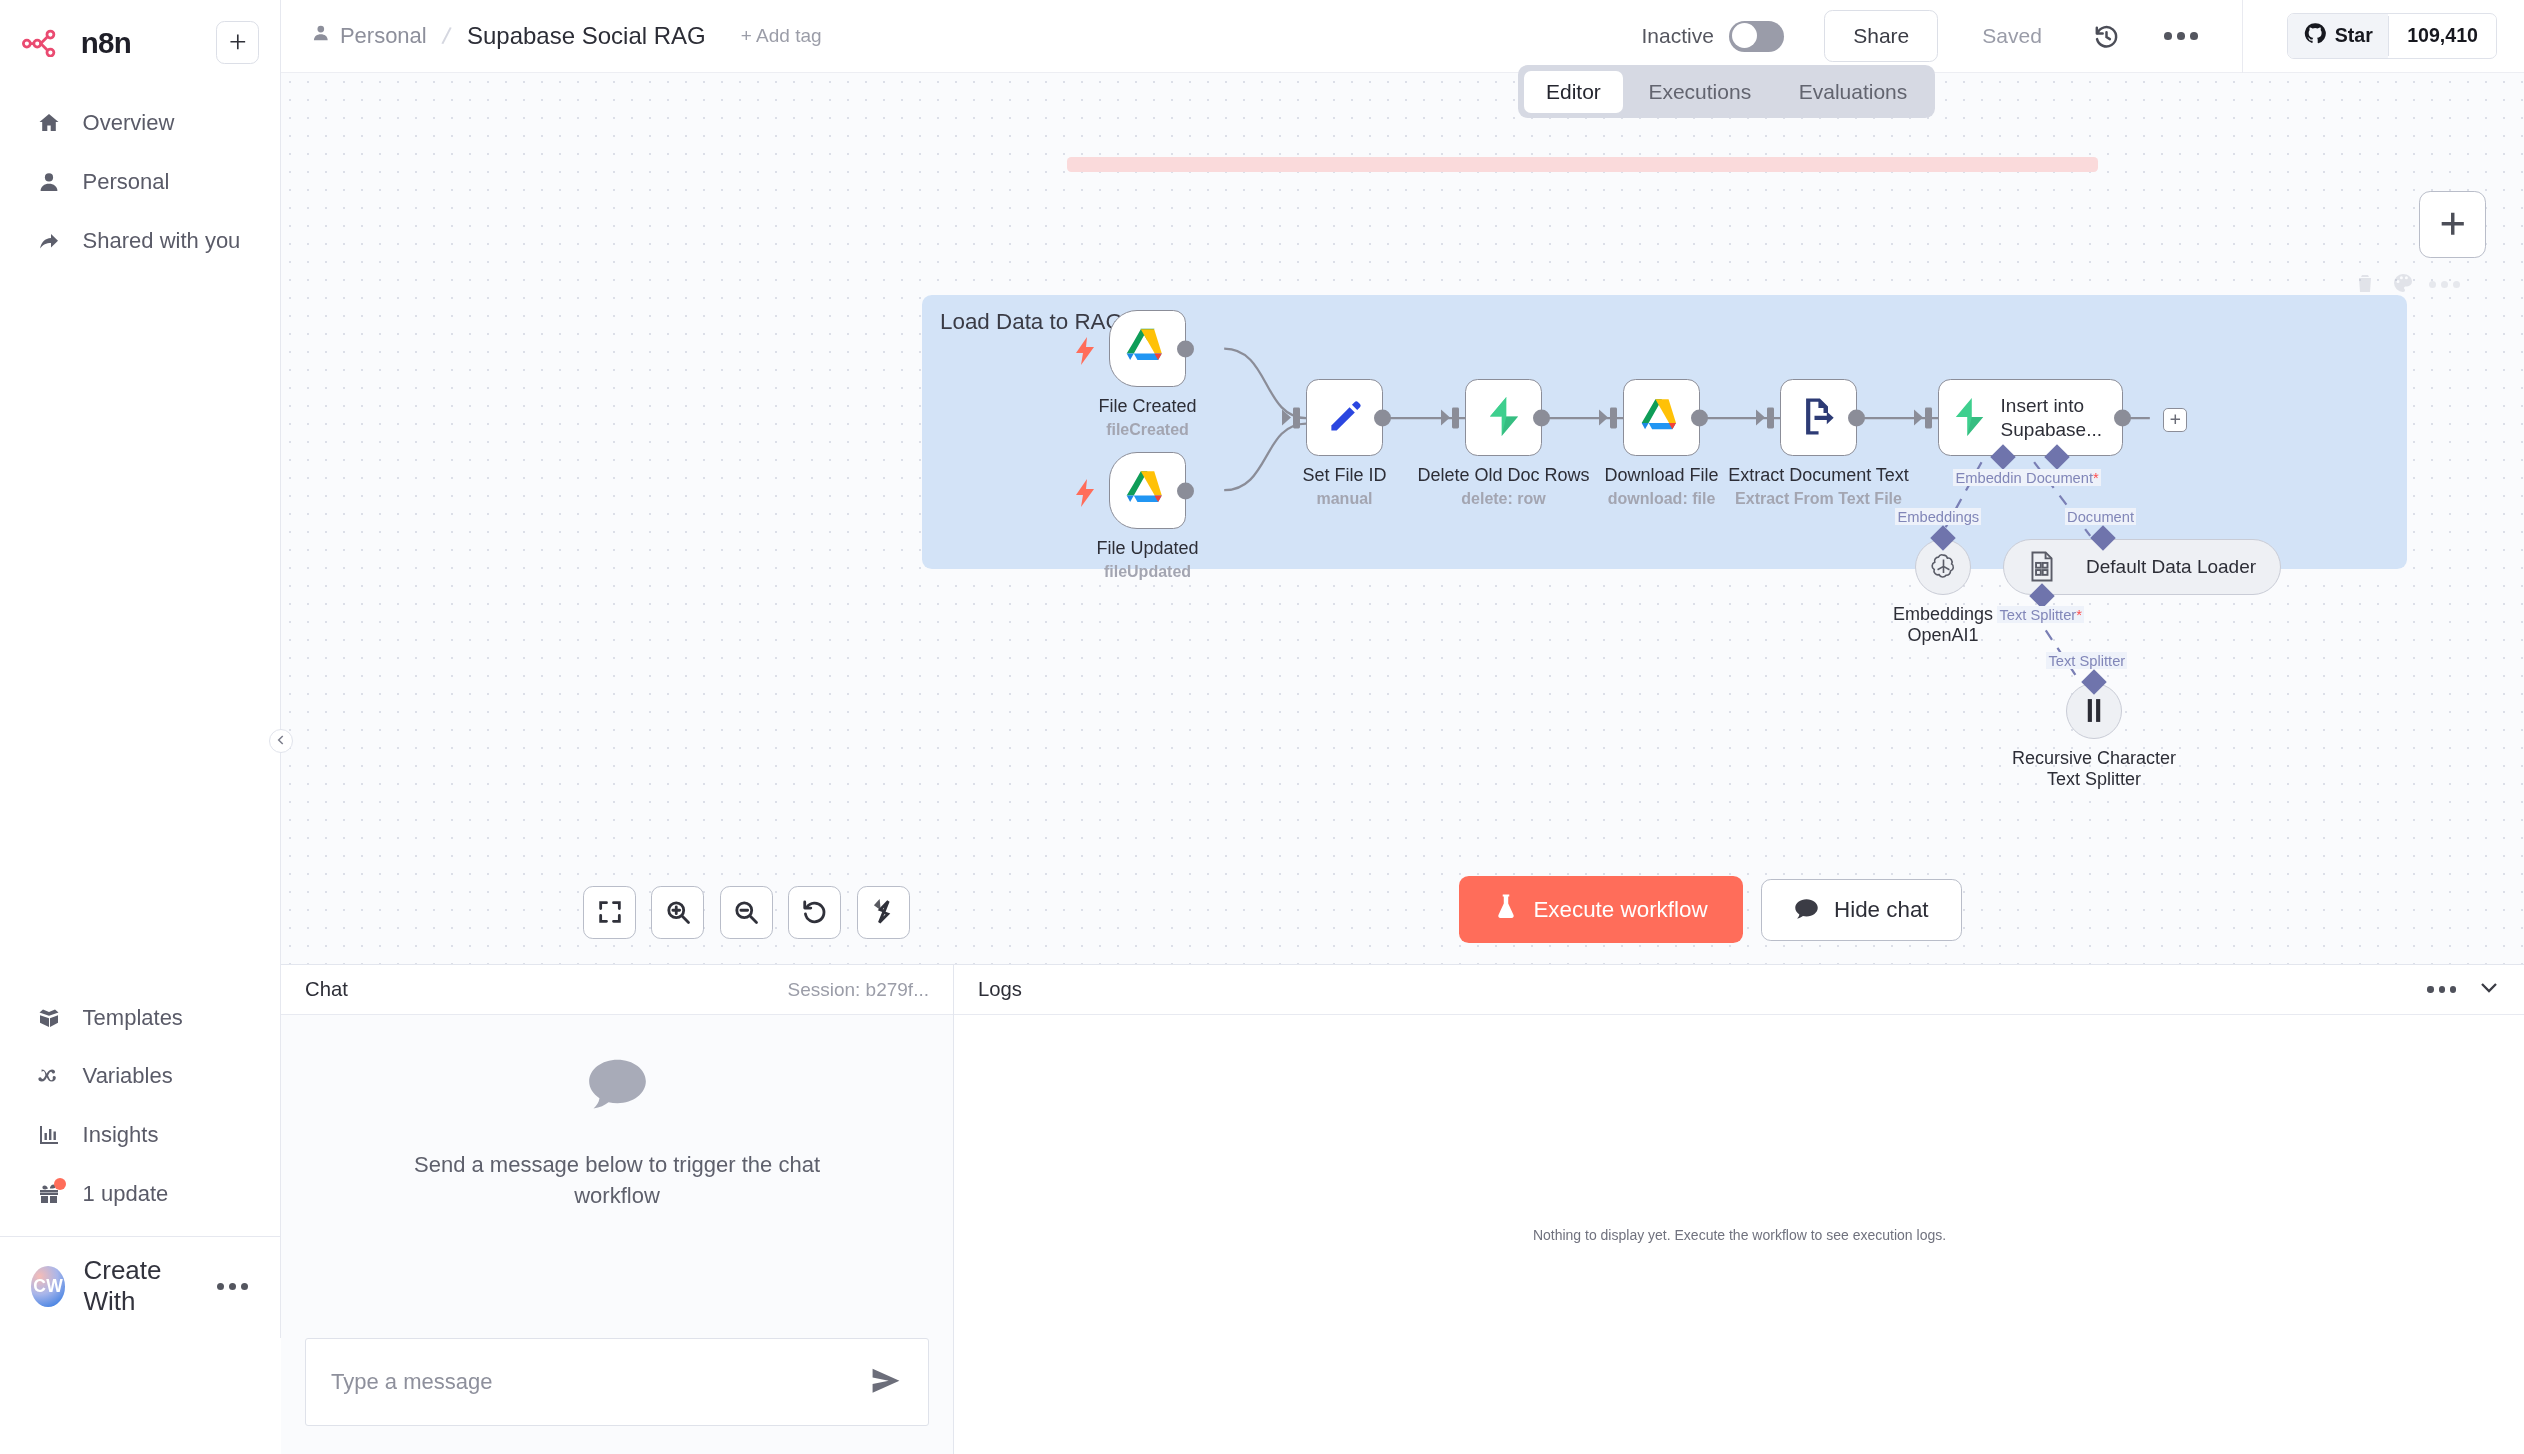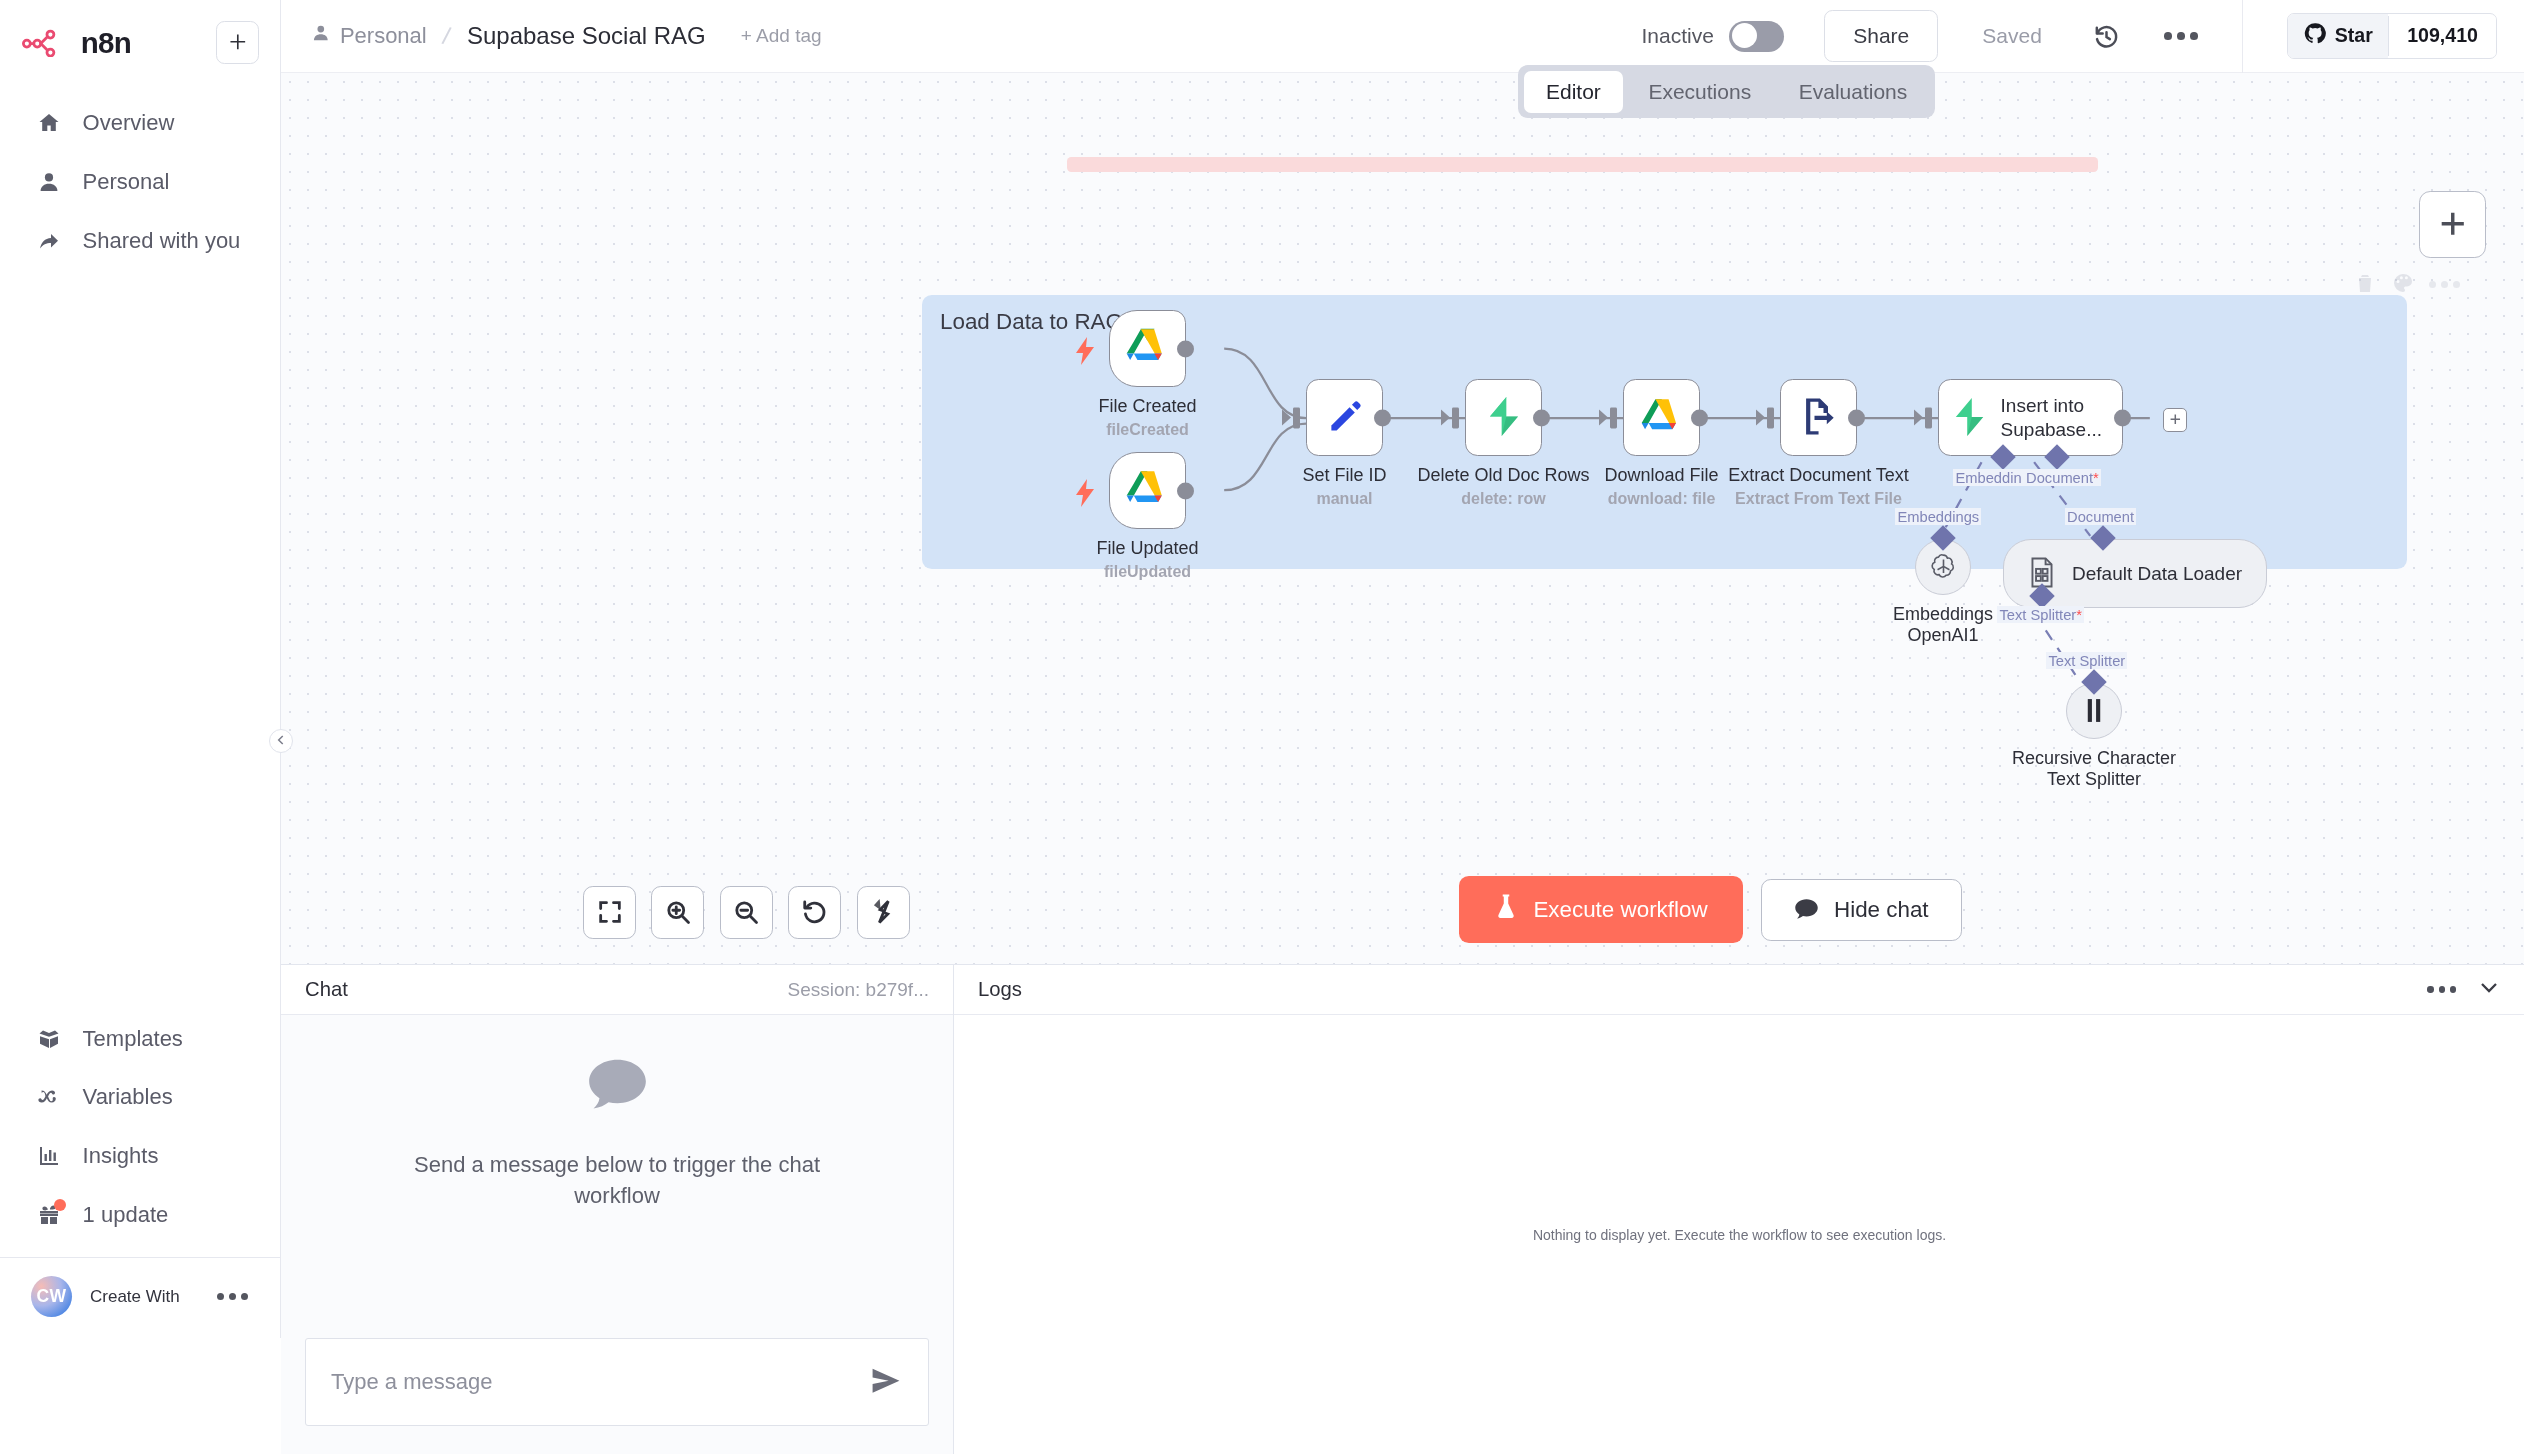--- a/index.html
+++ b/index.html
@@ -48,21 +48,21 @@
   .sb-user{
     border-top:1.4px solid #e6e8ef; margin-top:12.6px;
     display:flex; align-items:center; gap:18px; padding:18px 24px 21px 31px;
   }
   .avatar{
     width:41px; height:41px; border-radius:50%;
     background:radial-gradient(circle at 25% 25%, #f6bcb6 0%, #a9b6ea 45%, #1f6fe0 100%);
     color:#fff; font-size:17.5px; font-weight:700;
     display:flex; align-items:center; justify-content:center; letter-spacing:0.4px;
   }
-  .user-name{ font-size:17px; color:#32333d; font-weight:400; }
+  .user-name{ font-size:26px; color:#32333d; font-weight:400; }
   .dots{ margin-left:auto; display:flex; gap:4.9px; padding-right:8.4px;}
   .dots i{ width:7px;height:7px;border-radius:50%;background:#54565f; display:block;}
 
   .collapse-handle{
     position:absolute; left:269px; top:729px; width:24px; height:24px;
     border-radius:50%; background:#fff; border:1.4px solid #e1e4ec;
     display:flex; align-items:center; justify-content:center; z-index:40;
   }
   .collapse-handle svg{ width:14px;height:14px; stroke:#7c7e8b; fill:none; stroke-width:2.6;}
 
@@ -175,22 +175,22 @@
     content:""; position:absolute; left:-11.2px; top:2.1px;
     border-left:9.8px solid #8b8d98; border-top:8.4px solid transparent; border-bottom:8.4px solid transparent;
   }
   .wide-label{ font-size:19px; color:#2d2e37; line-height:1.22; }
 
   .subnode-circle{
     width:56px; height:56px; border-radius:50%; background:#eef0f4; border:1.4px solid #c9ccd6;
     display:flex; align-items:center; justify-content:center;
   }
   .subnode-pill{
-    height:69px; border-radius:28px; background:#eef0f4; border:1.4px solid #c9ccd6;
-    display:flex; align-items:center; gap:16px; padding:0 24px;
+    height:56px; border-radius:28px; background:#eef0f4; border:1.4px solid #c9ccd6;
+    display:flex; align-items:center; gap:30px; padding:0 24px;
   }
   .subnode-pill .lbl{ font-size:19px; color:#2d2e37; }
   .diamond{
     position:absolute; width:18px; height:18px; background:#6f74ac; transform:rotate(45deg);
   }
   .conn-lbl{
     position:absolute; font-size:14.7px; color:#8186b8; background:#eef2fa;
     white-space:nowrap; padding:0.7px 2.1px;
   }
   .conn-lbl .req{ color:#ff4d4d; }

